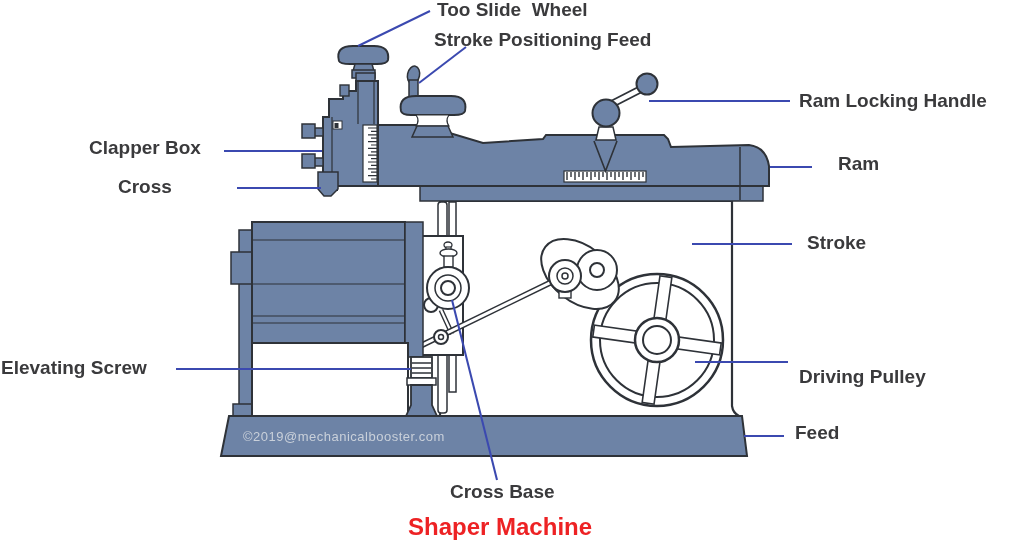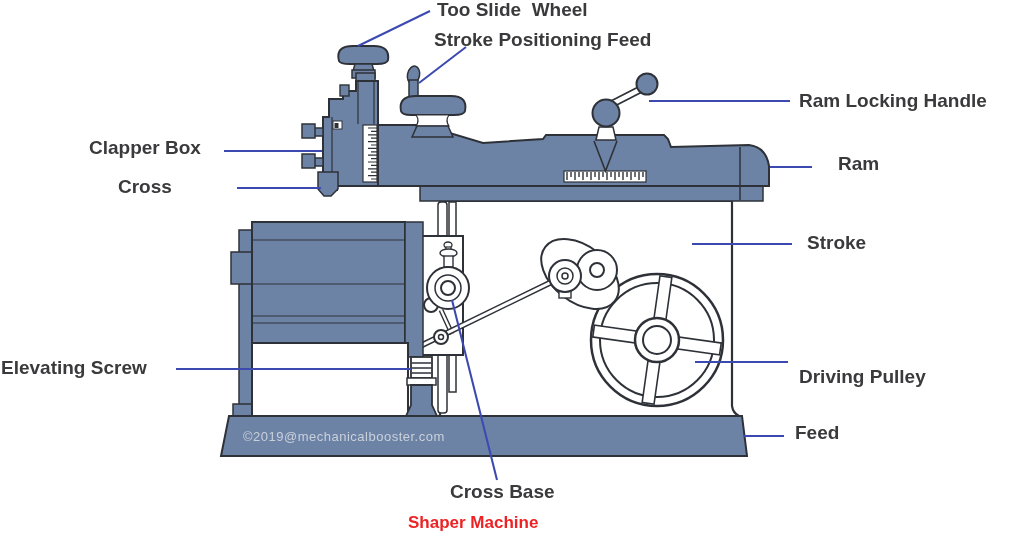--- a/index.html
+++ b/index.html
@@ -15,21 +15,21 @@
     position:relative;width:1024px;height:548px;background:#fff;
     font-family:"Liberation Sans", sans-serif;overflow:hidden;
   }
   #machine-svg{position:absolute;left:0;top:0;}
   .lbl{
     position:absolute;font-weight:bold;font-size:19px;line-height:22px;
     color:var(--label-text);white-space:pre;
   }
   .lbl-right{}
   #diagram-title{
-    position:absolute;font-weight:bold;font-size:17px;
+    position:absolute;font-weight:bold;font-size:24px;
     color:var(--title-red);white-space:pre;
   }
   #watermark{
     position:absolute;font-size:13px;font-weight:normal;
     color:var(--watermark-text);letter-spacing:.5px;white-space:pre;
   }
   .bp{fill:var(--machine-body);stroke:var(--outline);}
   .wp{fill:#ffffff;stroke:var(--outline);}
   .ln{fill:none;stroke:var(--outline);}
   .leader{stroke:var(--leader-line);stroke-width:2;fill:none;}

